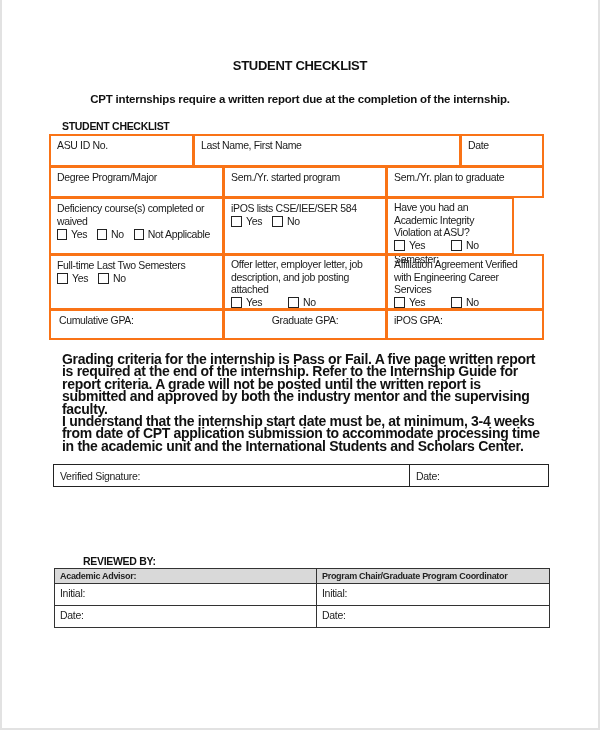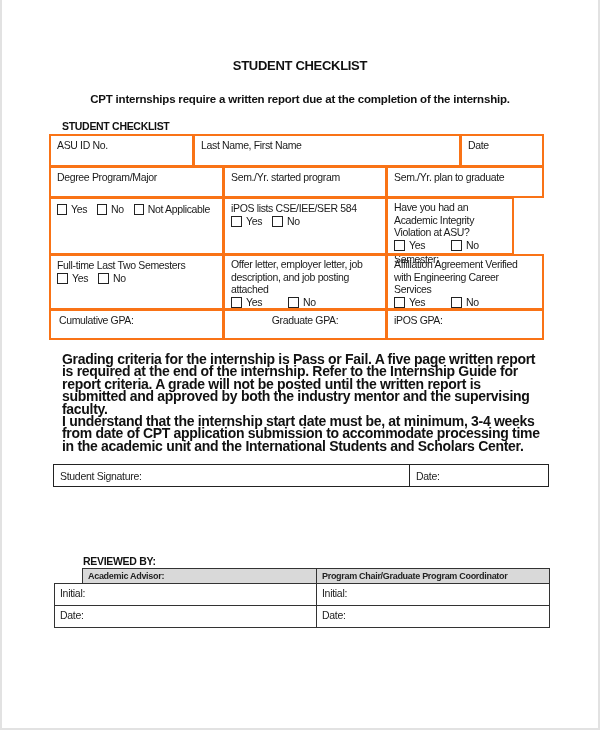--- a/index.html
+++ b/index.html
@@ -72,20 +72,21 @@
   <span>Degree Program/Major</span>
 </div>
 <div class="cell" style="left:223px; top:166px; width:164px; height:32px;">
   <span>Sem./Yr. started program</span>
 </div>
 <div class="cell" style="left:386px; top:166px; width:158px; height:32px;">
   <span>Sem./Yr. plan to graduate</span>
 </div>
 
 <div class="cell" style="left:49px; top:197px; width:175px; height:58px;">
+  <div>Deficiency course(s) completed or waived</div>
   <div class="cb-row">
     <span class="cb"></span>
       <span class="cb-label">Yes</span>
     <span class="cb"></span>
       <span class="cb-label">No</span>
     <span class="cb"></span>
       <span class="cb-label">Not Applicable</span>
   </div>
 </div>
 <div class="cell" style="left:223px; top:197px; width:164px; height:58px;">
@@ -143,28 +144,28 @@
   <span>Graduate GPA:</span>
 </div>
 <div class="cell" style="left:386px; top:309px; width:158px; height:31px; border-bottom-width:2px;">
   <span>iPOS GPA:</span>
 </div>
 
 <div class="para" style="top:353px;">Grading criteria for the internship is Pass or Fail. A five page written report is required at the end of the internship. Refer to the Internship Guide for report criteria. A grade will not be posted until the written report is submitted and approved by both the industry mentor and the supervising faculty.</div>
 <div class="para" style="top:415px;">I understand that the internship start date must be, at minimum, 3-4 weeks from date of CPT application submission to accommodate processing time in the academic unit and the International Students and Scholars Center.</div>
 
 <div class="scell" style="left:53px; top:464px; width:357px; height:23px;">
-  <span>Student Signature:</span>
+  <span>Verified Signature:</span>
 </div>
 <div class="scell" style="left:409px; top:464px; width:140px; height:23px;">
   <span>Date:</span>
 </div>
 
 <div class="section-label" style="left:62px; top:555px; font-size:10.5px;padding-left:21px;">REVIEWED BY:</div>
-<div class="rcell rhead" style="left:54px; top:568px; width:263px; height:16px;margin-left:28px;">Academic Advisor:</div>
+<div class="rcell rhead" style="left:54px; top:568px; width:263px; height:16px;">Academic Advisor:</div>
 <div class="rcell rhead" style="left:316px; top:568px; width:234px; height:16px;">Program Chair/Graduate Program Coordinator</div>
 <div class="rcell" style="left:54px; top:583px; width:263px; height:23px;">
   <span>Initial:</span>
 </div>
 <div class="rcell" style="left:316px; top:583px; width:234px; height:23px;">
   <span>Initial:</span>
 </div>
 <div class="rcell" style="left:54px; top:605px; width:263px; height:23px;">
   <span>Date:</span>
 </div>

